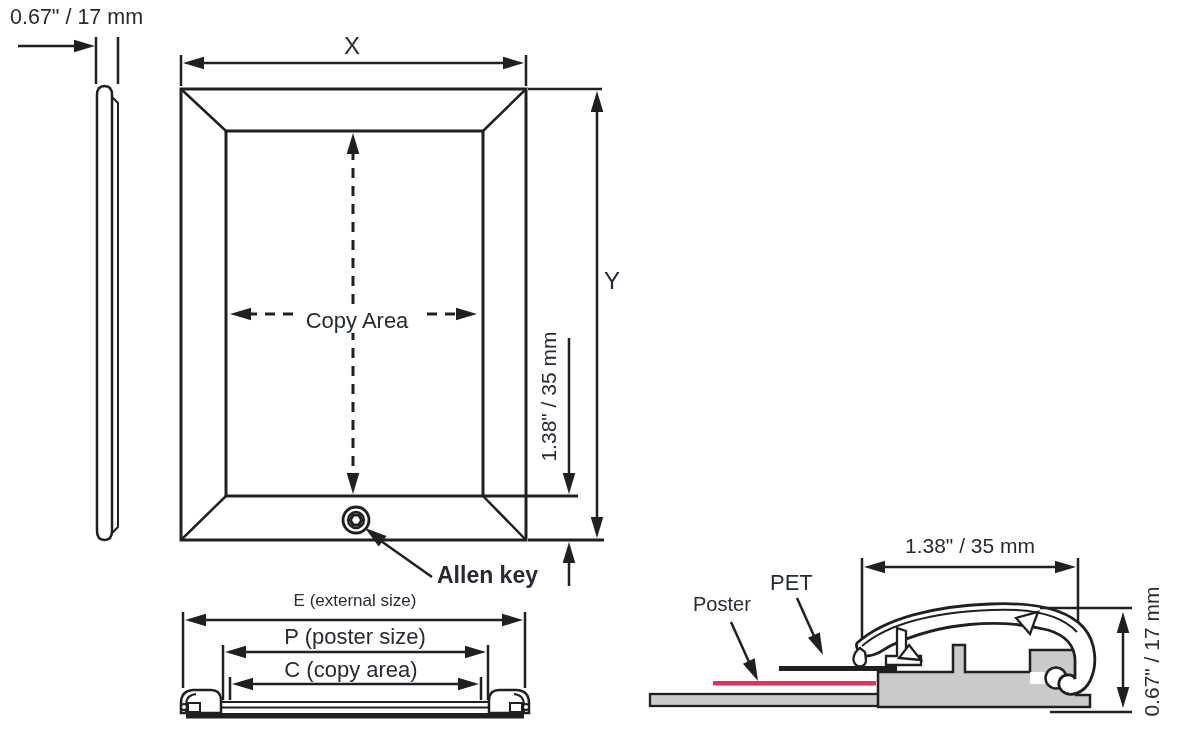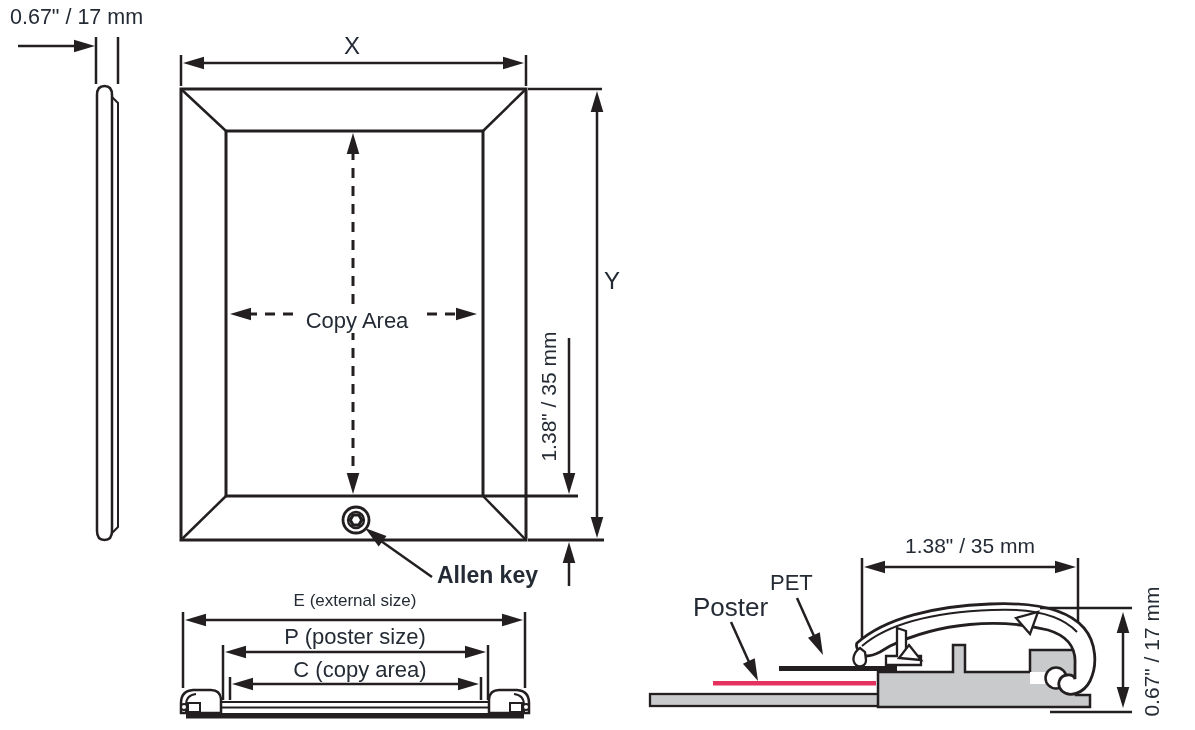--- a/index.html
+++ b/index.html
@@ -170,23 +170,23 @@
 <div class="lbl center bgwhite" style="left:295px;top:301px;width:116px;font-size:22px;margin-top:8px;">Copy Area</div>
 
 <div class="lbl rot center" style="left:474px;top:385px;width:150px;font-size:21px;">1.38" / 35 mm</div>
 
 <div class="lbl" style="left:437px;top:563px;font-size:23px;font-weight:bold;">Allen key</div>
 
 <div class="lbl center" style="left:255px;top:592px;width:200px;font-size:17px;">E (external size)</div>
 
 <div class="lbl center" style="left:255px;top:625px;width:200px;font-size:22px;">P (poster size)</div>
 
-<div class="lbl center" style="left:260px;top:658px;width:200px;font-size:22px;">C (copy area)</div>
+<div class="lbl center" style="left:251px;top:658px;width:200px;font-size:22px;">C (copy area)</div>
 
 <div class="lbl center" style="left:880px;top:534px;width:180px;font-size:21px;">1.38" / 35 mm</div>
 
-<div class="lbl" style="left:693px;top:593px;font-size:26px;">Poster</div>
+<div class="lbl" style="left:693px;top:593px;font-size:20px;">Poster</div>
 
 <div class="lbl" style="left:770px;top:571px;font-size:22px;">PET</div>
 
 <div class="lbl rot center" style="left:1077px;top:640px;width:150px;font-size:21px;">0.67" / 17 mm</div>
 
 </div>
 
 </body></html>

